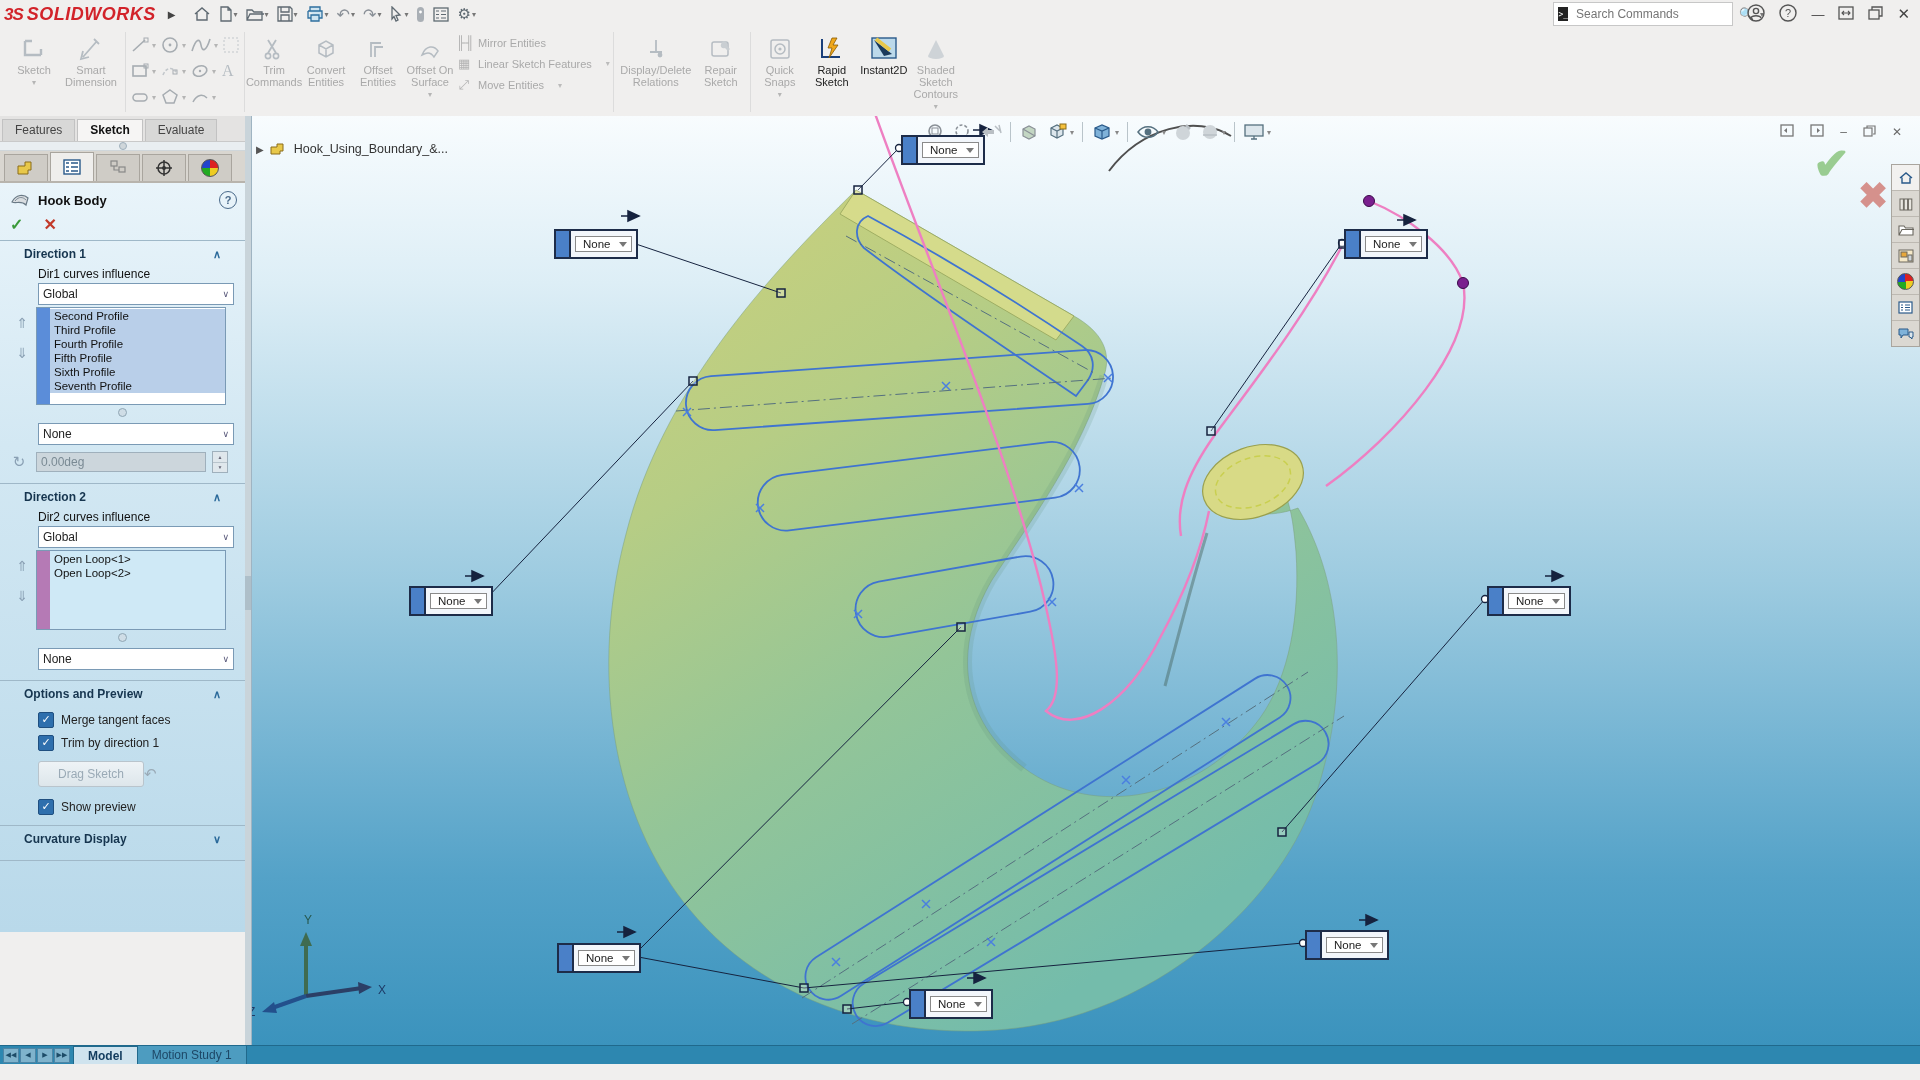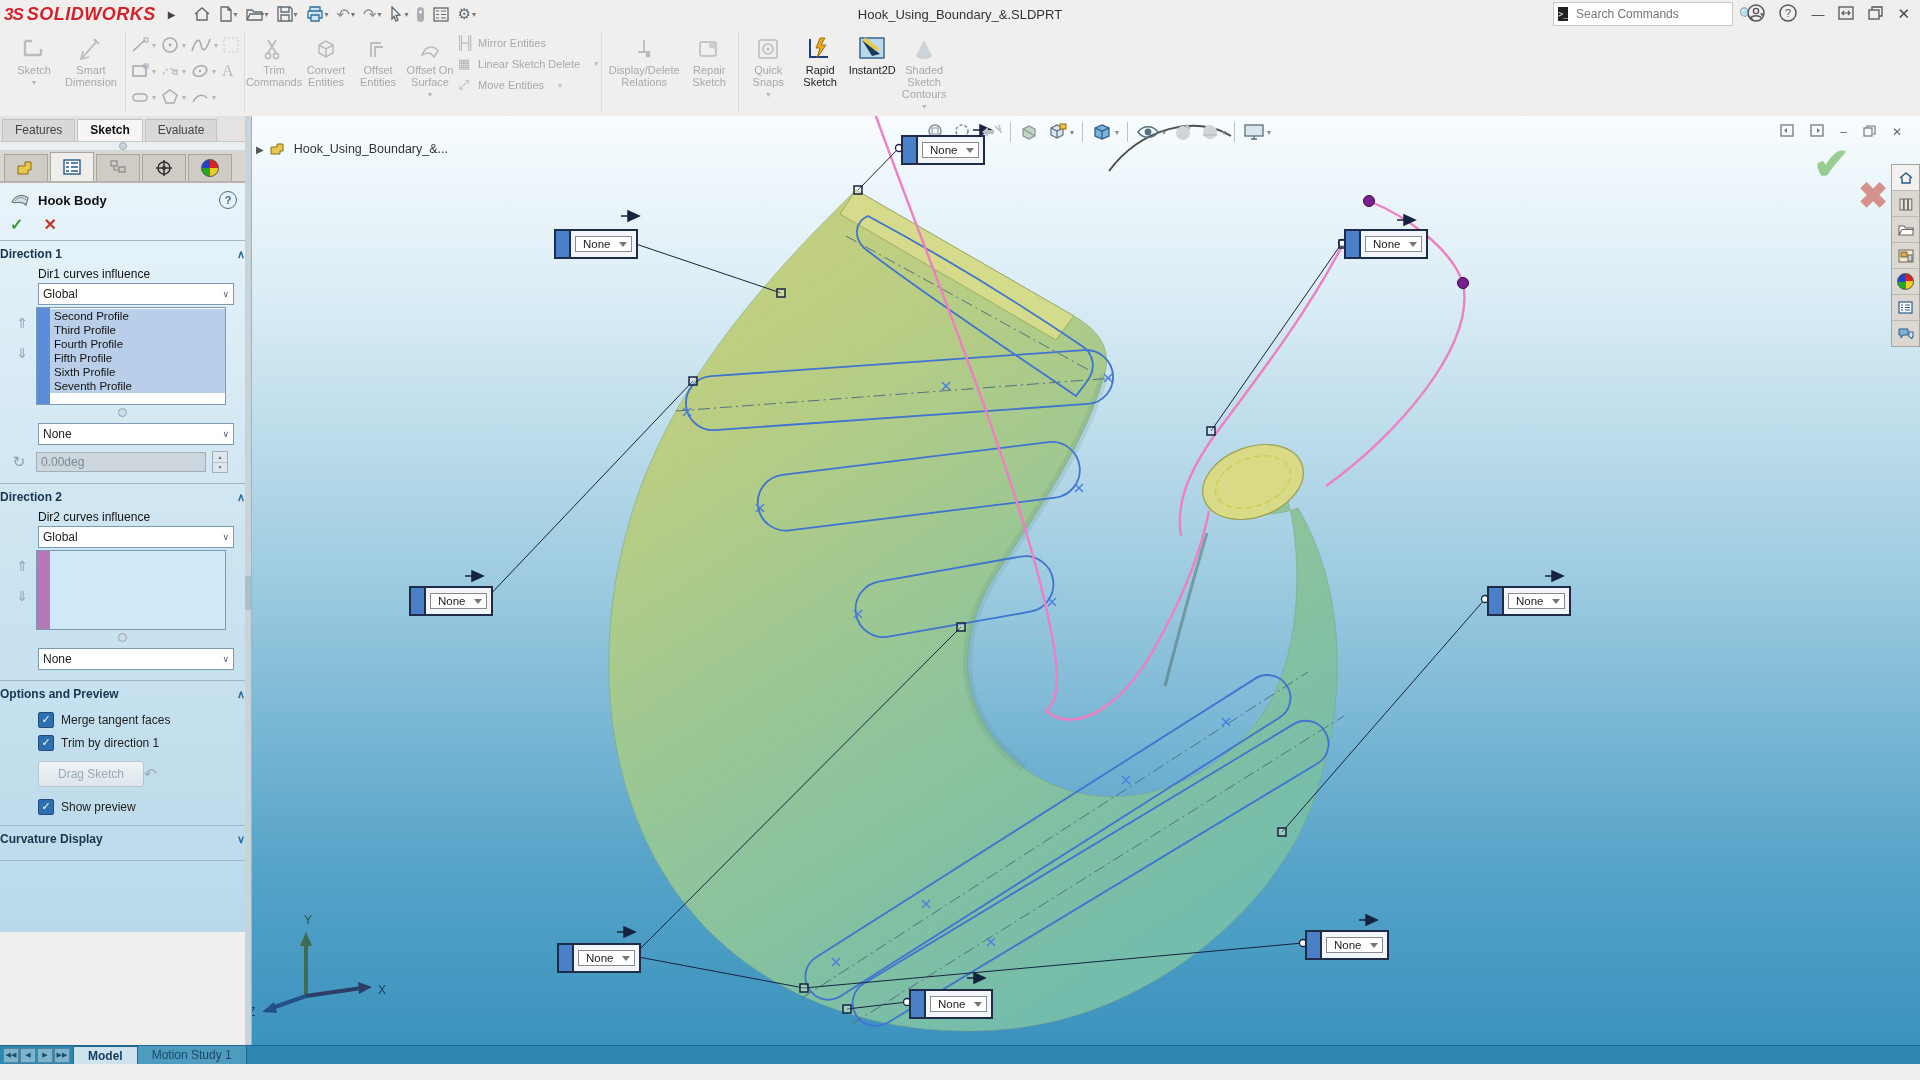--- a/index.html
+++ b/index.html
@@ -49,21 +49,21 @@
   .pmtab{width:42px;height:26px;background:#cfccc6;border:1px solid #a9a59e;border-bottom:0;display:flex;align-items:center;justify-content:center;}
   .pmtab.active{background:#efeeec;height:28px;}
   .pm-body{flex:1;background:linear-gradient(180deg,#e9f4fa 0%,#d3e8f3 35%,#b9d9ea 100%);overflow:hidden;position:relative;}
   .pm-header{display:flex;align-items:center;gap:8px;padding:8px 8px 4px 10px;}
   .pm-header .fname{font-weight:bold;font-size:13px;color:#111;}
   .helpq{margin-left:auto;width:16px;height:16px;border:1.5px solid #4a6a8a;border-radius:50%;color:#4a6a8a;font-size:11px;display:flex;align-items:center;justify-content:center;font-weight:bold;}
   .okrow{display:flex;gap:20px;padding:2px 0 6px 10px;border-bottom:1px solid #9fb8c8;}
   .okrow .ok{color:#3a9a3a;font-weight:bold;font-size:16px;}
   .okrow .cancel{color:#c23a2a;font-weight:bold;font-size:16px;}
   .sect{border-bottom:1px solid #9fb8c8;padding-bottom:10px;}
-  .sect-h{display:flex;align-items:center;padding:6px 0 4px;font-weight:bold;color:#16354f;}
+  .sect-h{display:flex;align-items:center;padding:6px 24px 4px;font-weight:bold;color:#16354f;}
   .sect-h .chev{margin-left:auto;color:#2b6a9b;font-size:11px;}
   .flabel{margin:2px 0 2px 38px;color:#111;}
   .fselect{margin-left:38px;width:186px;height:20px;background:#fff;border:1px solid #7a9ab5;display:flex;align-items:center;padding:0 4px;position:relative;}
   .fselect .chev{margin-left:auto;color:#557;font-size:9px;}
   .listwrap{display:flex;margin-left:8px;margin-top:2px;}
   .gutter{width:28px;display:flex;flex-direction:column;align-items:center;gap:14px;padding-top:8px;color:#8aa0b4;font-size:14px;}
   .listbox{width:188px;border:1px solid #7a9ab5;background:#fff;display:flex;min-height:96px;}
   .listbox .colorbar{width:13px;}
   .listbox .items{flex:1;padding:1px 0;}
   .litem{padding:0 4px;height:14px;line-height:14px;font-size:11.5px;color:#111;white-space:nowrap;}
@@ -181,21 +181,20 @@
           <svg width="16" height="15" viewBox="0 0 16 15">
             <rect x="1" y="1" width="14" height="13" fill="none" stroke="#5f6a72" stroke-width="1.3"></rect>
             <path d="M3 4 h3 M3 7.5 h3 M3 11 h3 M8 4 h5 M8 7.5 h5 M8 11 h5" stroke="#5f6a72" stroke-width="1.2"></path>
           </svg>
         </span>
       <span class="qbtn">
           <span style="font-size:15px;color:#5f6a72">⚙</span>
           <span class="caret">▾</span>
         </span>
     </div>
-    <div class="doc-title">Hook_Using_Boundary_&amp;.SLDPRT</div>
     <div class="tb-right">
       <div class="searchbox">
         <span class="term">&gt;_</span>
         <input placeholder="Search Commands" style="">
         <span class="mag">🔍</span>
         <span style="font-size:8px;color:#777">▾</span>
       </div>
       <span class="winbtn"><svg width="18" height="18" viewBox="0 0 18 18">
             <circle cx="9" cy="9" r="8" fill="none" stroke="#555" stroke-width="1.4"></circle>
             <circle cx="9" cy="7" r="2.6" fill="none" stroke="#555" stroke-width="1.4"></circle>
@@ -343,21 +342,21 @@
       <span>Offset On Surface</span>
       <span class="undercaret">▾</span>
     </div>
     <div class="stack3">
       <span class="rowbtn">
           <span class="micon">╟╢</span>
           <span>Mirror Entities</span>
         </span>
       <span class="rowbtn">
           <span class="micon">▦</span>
-          <span>Linear Sketch Delete</span>
+          <span>Linear Sketch Features</span>
           <span class="caret">▾</span>
         </span>
       <span class="rowbtn">
           <span class="micon">⤢</span>
           <span>Move Entities</span>
           <span class="caret">▾</span>
         </span>
     </div>
     <div class="rsep"></div>
     <div class="bigbtn" style="width:78px">
@@ -529,20 +528,24 @@
             <span>Global</span>
             <span class="chev">∨</span>
           </div>
           <div class="listwrap">
             <div class="gutter">
               <span>⇑</span>
               <span>⇓</span>
             </div>
             <div class="listbox" style="background:#cfe9f6;min-height:78px">
               <div class="colorbar" style="background:#b57ab5"></div>
+              <div class="items" style="background:#cfe9f6">
+                <div class="litem">Open Loop&lt;1&gt;</div>
+                <div class="litem">Open Loop&lt;2&gt;</div>
+              </div>
             </div>
           </div>
           <div class="gripdot"></div>
           <div class="fselect" style="margin-top:6px">
             <span>None</span>
             <span class="chev">∨</span>
           </div>
         </div>
 
         <div class="sect">

